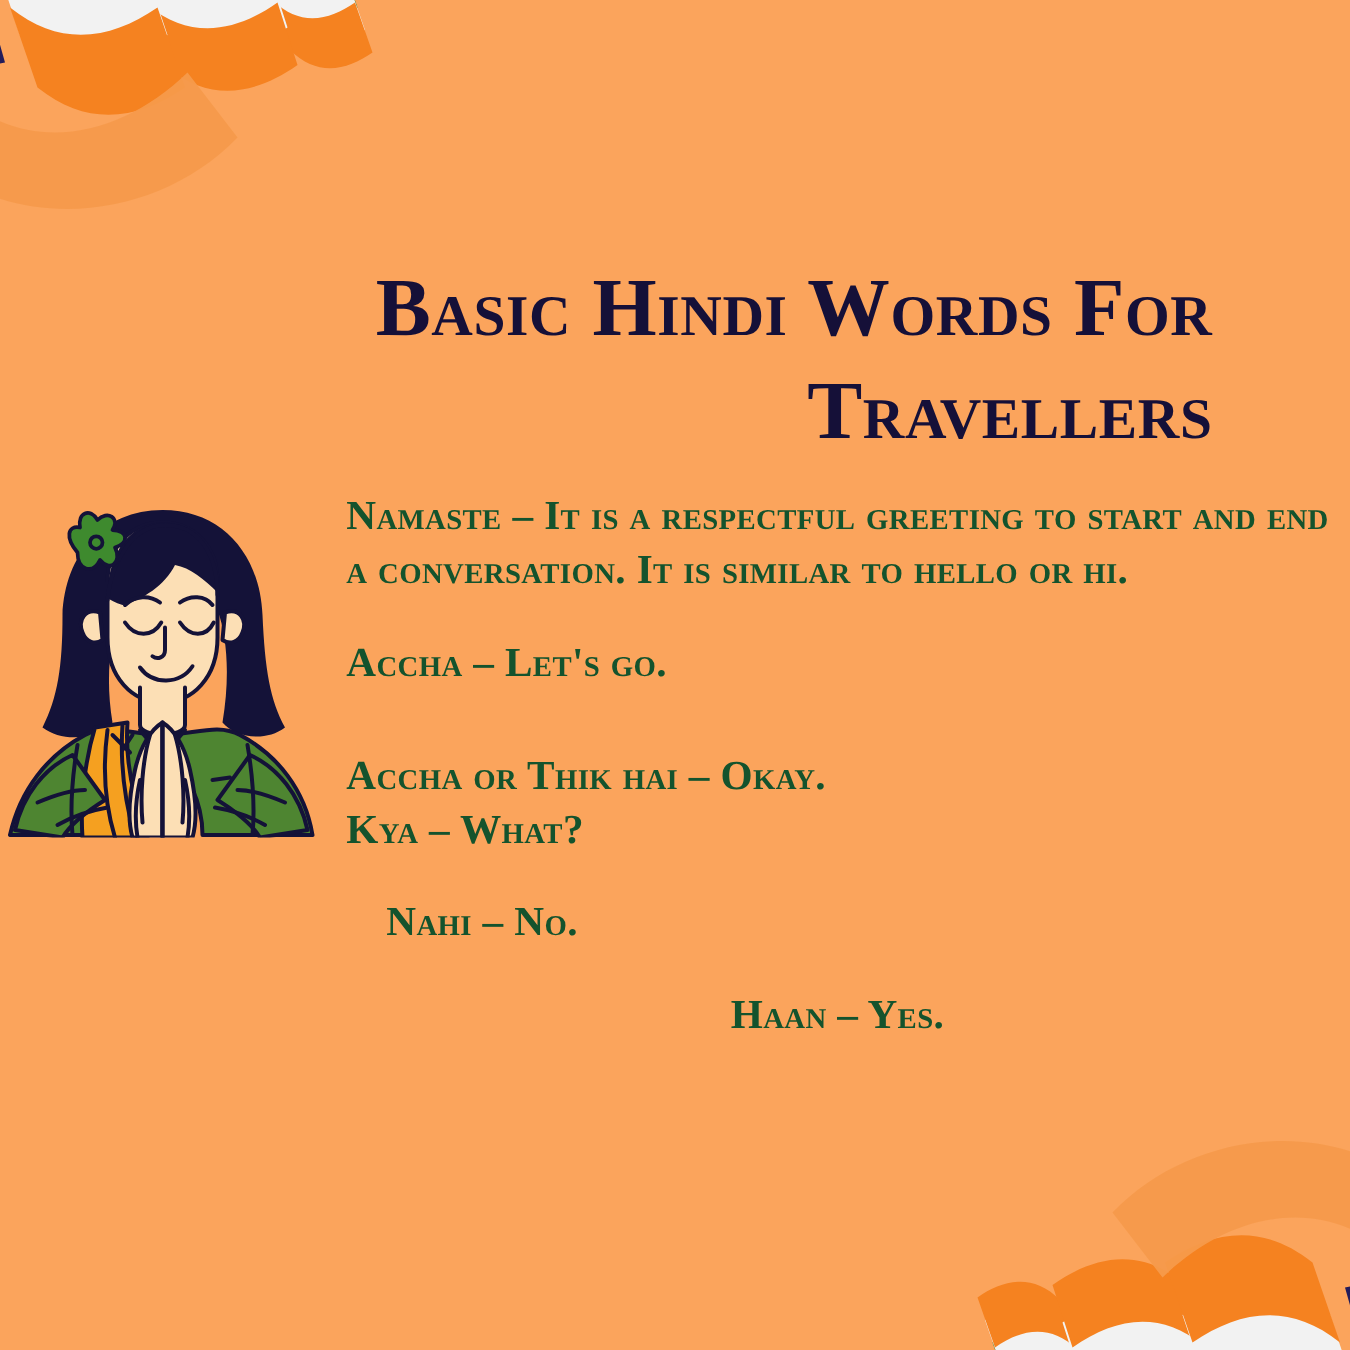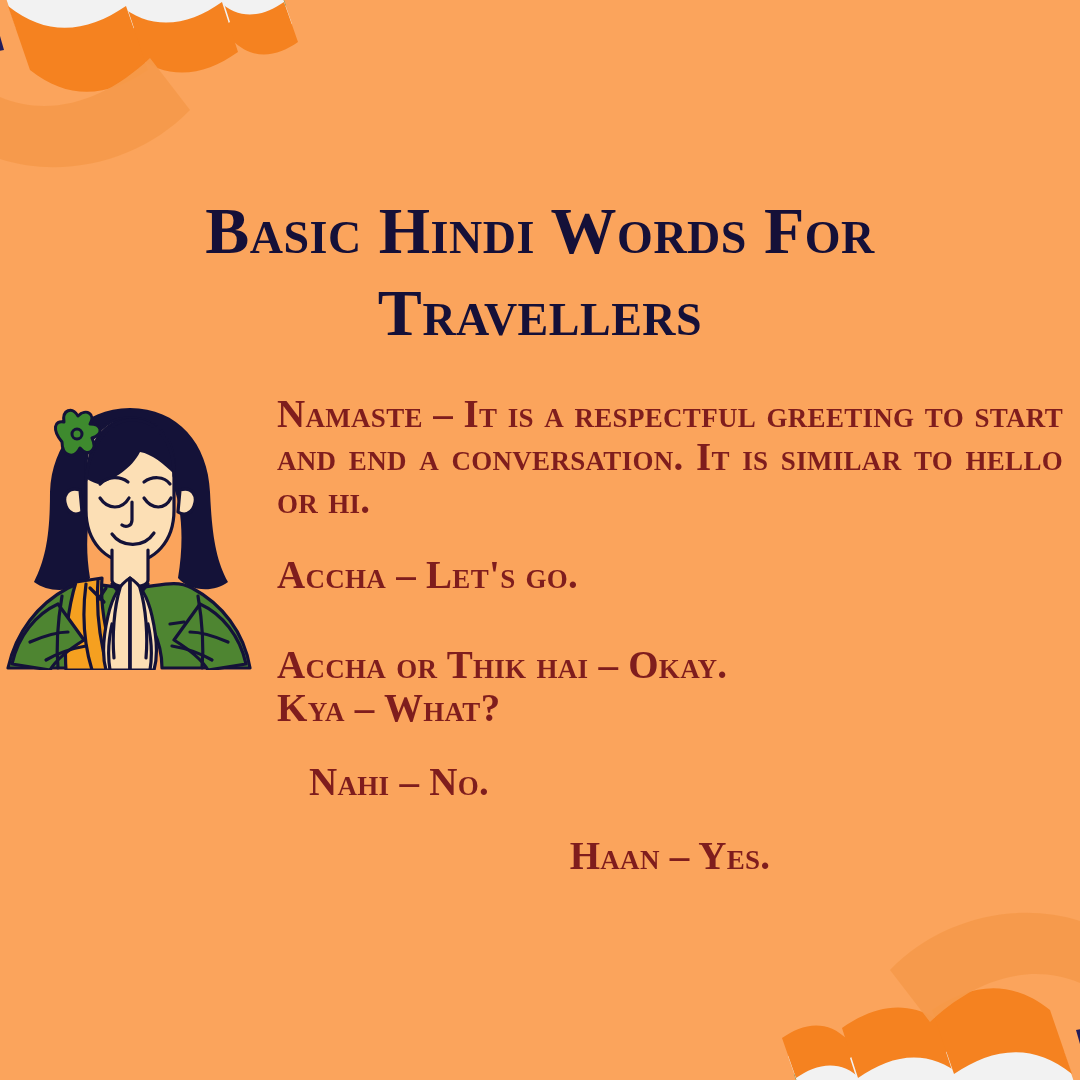--- a/index.html
+++ b/index.html
@@ -13,45 +13,45 @@
   .poster{position:absolute;inset:0;width:1080px;height:1080px;overflow:hidden;}
 
   
   .flag-corner{position:absolute;pointer-events:none;}
   .flag-tl{top:0;left:0;width:300px;height:210px;}
   .flag-br{bottom:0;right:0;width:300px;height:210px;transform:rotate(180deg);}
 
   
   .title-block{
     position:absolute;
-    top:190px;left:110px;width:860px;
-    text-align:center;
+    top:206px;left:110px;width:860px;
+    text-align:right;
   }
   .title-line{
     display:block;
     color:#151038;
     font-family:"Liberation Serif", serif;
     font-variant:small-caps;
     font-weight:700;
     font-size:66px;
     line-height:82px;
     letter-spacing:0.5px;
   }
 
   
   .content{
     position:absolute;
     top:392px;left:277px;width:786px;
   }
   .phrase{
-    color:#7f1d1d;
+    color:#14532d;
     font-family:"Liberation Serif", serif;
     font-variant:small-caps;
     font-weight:700;
-    font-size:39px;
+    font-size:33px;
     line-height:43px;
     letter-spacing:0.3px;
     margin:0;
   }
   .phrase.justified{text-align:justify;text-align-last:left;}
   .gap-a{margin-top:32px;}
   .gap-b{margin-top:47px;}
   .gap-c{}
   .gap-d{margin-top:31px;margin-left:32px;}
   .gap-e{margin-top:31px;text-align:center;}

